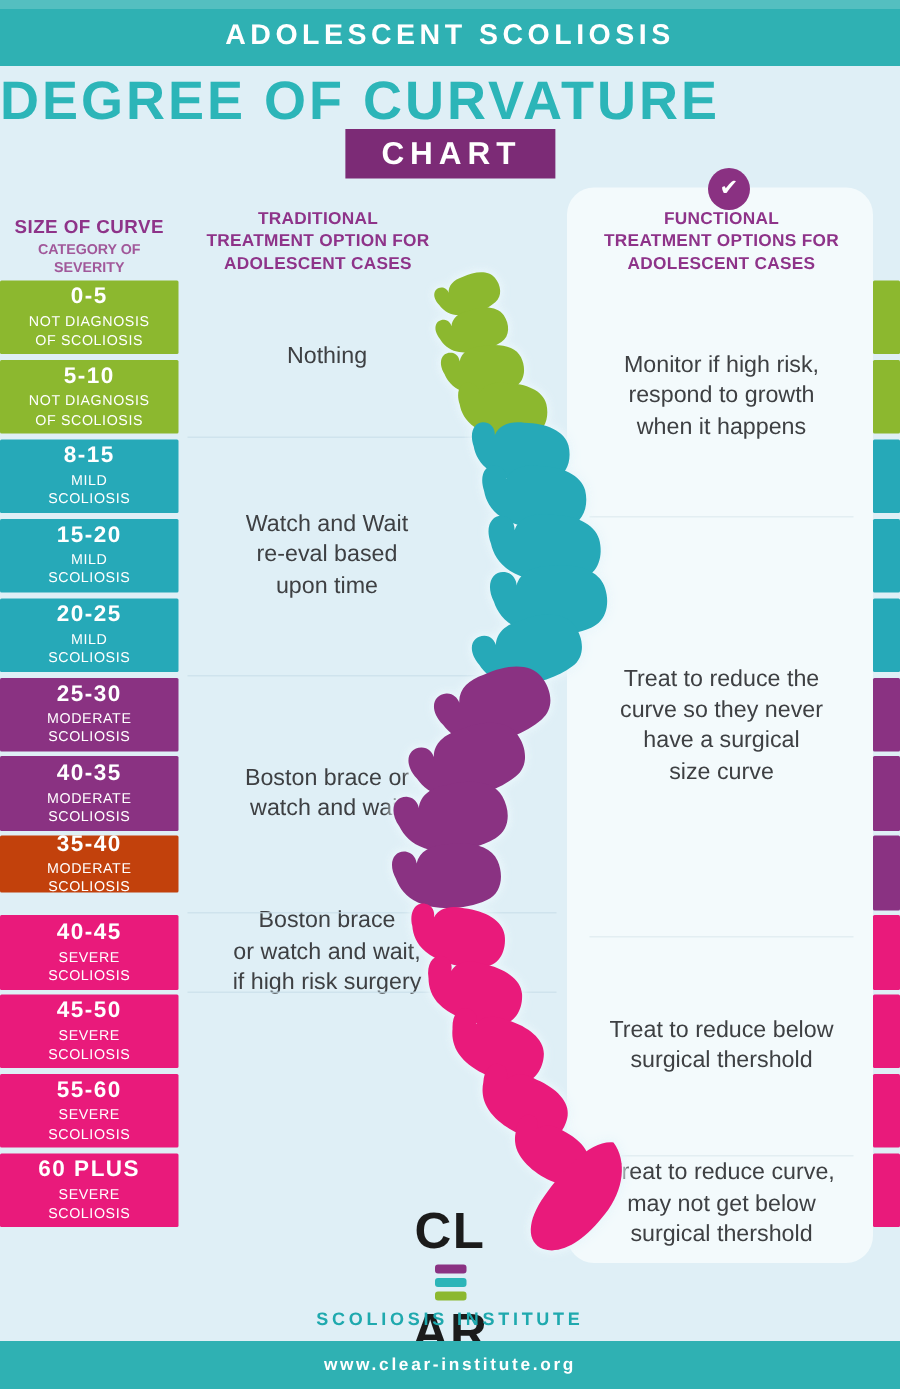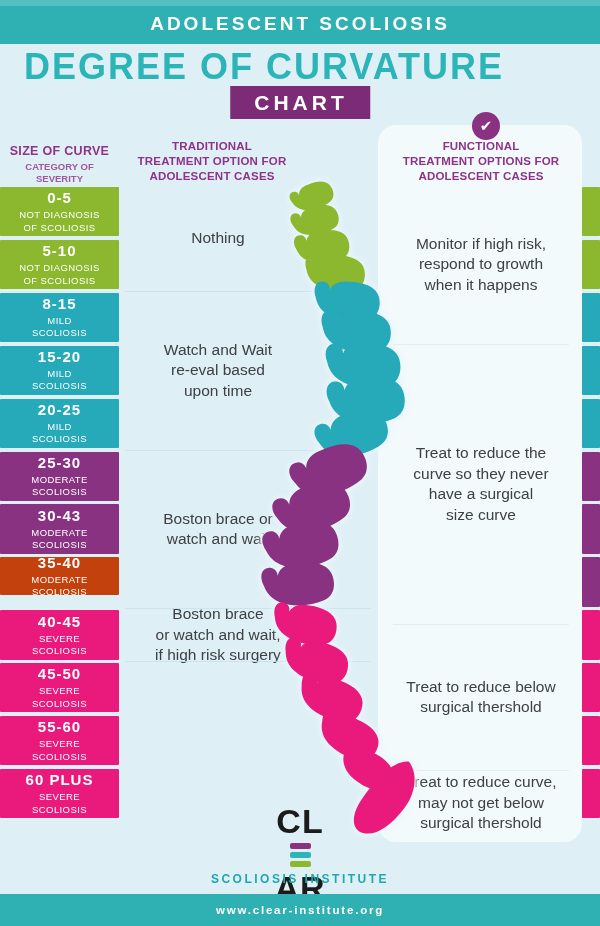--- a/index.html
+++ b/index.html
@@ -10,21 +10,21 @@
   }
   
   .banner{
     position:absolute;top:0;left:0;width:600px;height:44px;
     background:#2fb1b3;color:#fff;text-align:center;line-height:47px;
     font-weight:700;font-size:19px;letter-spacing:3px;
   }
   .banner::before{content:"";position:absolute;top:0;left:0;right:0;height:6px;background:rgba(255,255,255,.18);}
   .big-title{
     position:absolute;top:47px;left:0;width:528px;height:40px;margin:0;
-    text-align:center;line-height:40px;color:#2cb5b8;
+    text-align:left;line-height:40px;color:#2cb5b8;
     font-weight:800;font-size:36px;letter-spacing:2px;
   }
   .chart-badge{
     position:absolute;top:86px;left:50%;transform:translateX(-50%);
     background:#7c2b76;color:#fff;font-weight:800;font-size:21px;
     letter-spacing:4px;padding:5px 22px 4px 24px;
   }
   
   .panel{
     position:absolute;top:125px;left:378px;width:204px;height:717px;
@@ -154,21 +154,21 @@
 SCOLIOSIS</div>
   </div>
 
   <div class="row-block" style="top: 451.5px; height: 49.4px; background: rgb(138, 50, 130);">
     <div class="row-range">25-30</div>
     <div class="row-severity">MODERATE
 SCOLIOSIS</div>
   </div>
 
   <div class="row-block" style="top: 504.4px; height: 49.4px; background: rgb(138, 50, 130);">
-    <div class="row-range">30-43</div>
+    <div class="row-range">40-35</div>
     <div class="row-severity">MODERATE
 SCOLIOSIS</div>
   </div>
 
   <div class="row-block" style="top: 557.3px; height: 38px; background: #c2410c; justify-content: center;">
     <div class="row-range">35-40</div>
     <div class="row-severity">MODERATE
 SCOLIOSIS</div>
   </div>
 

